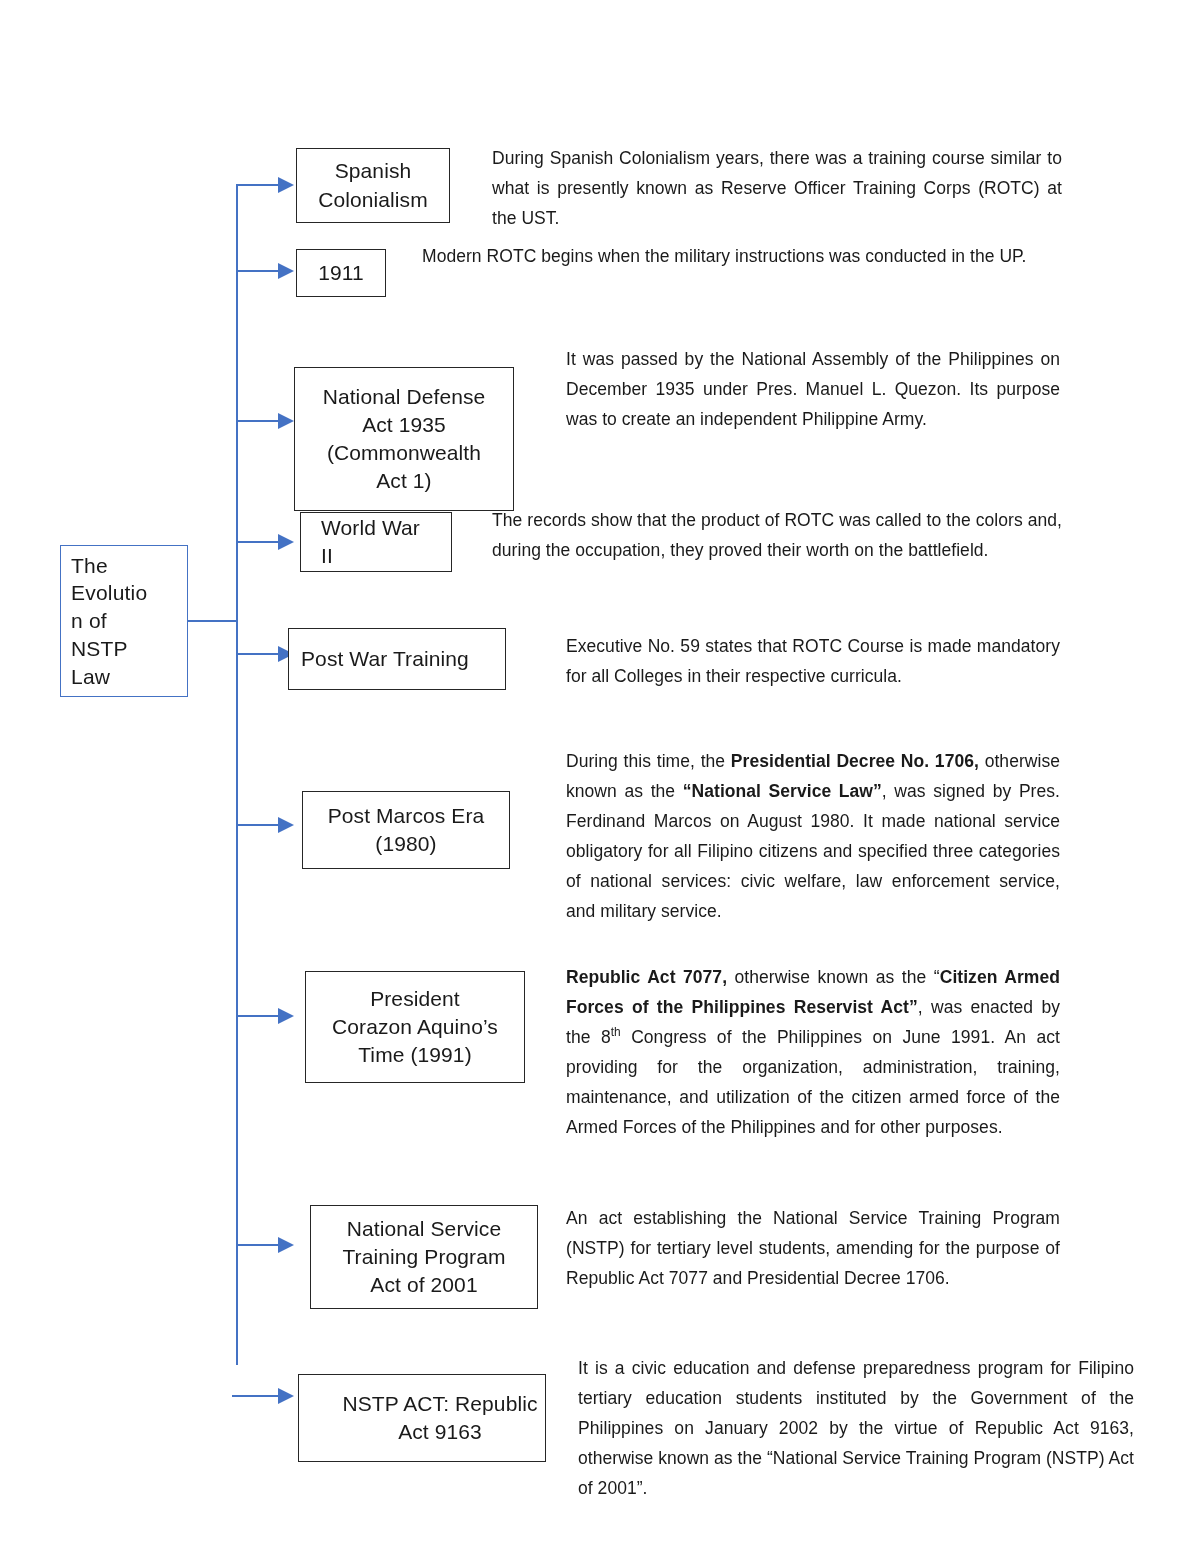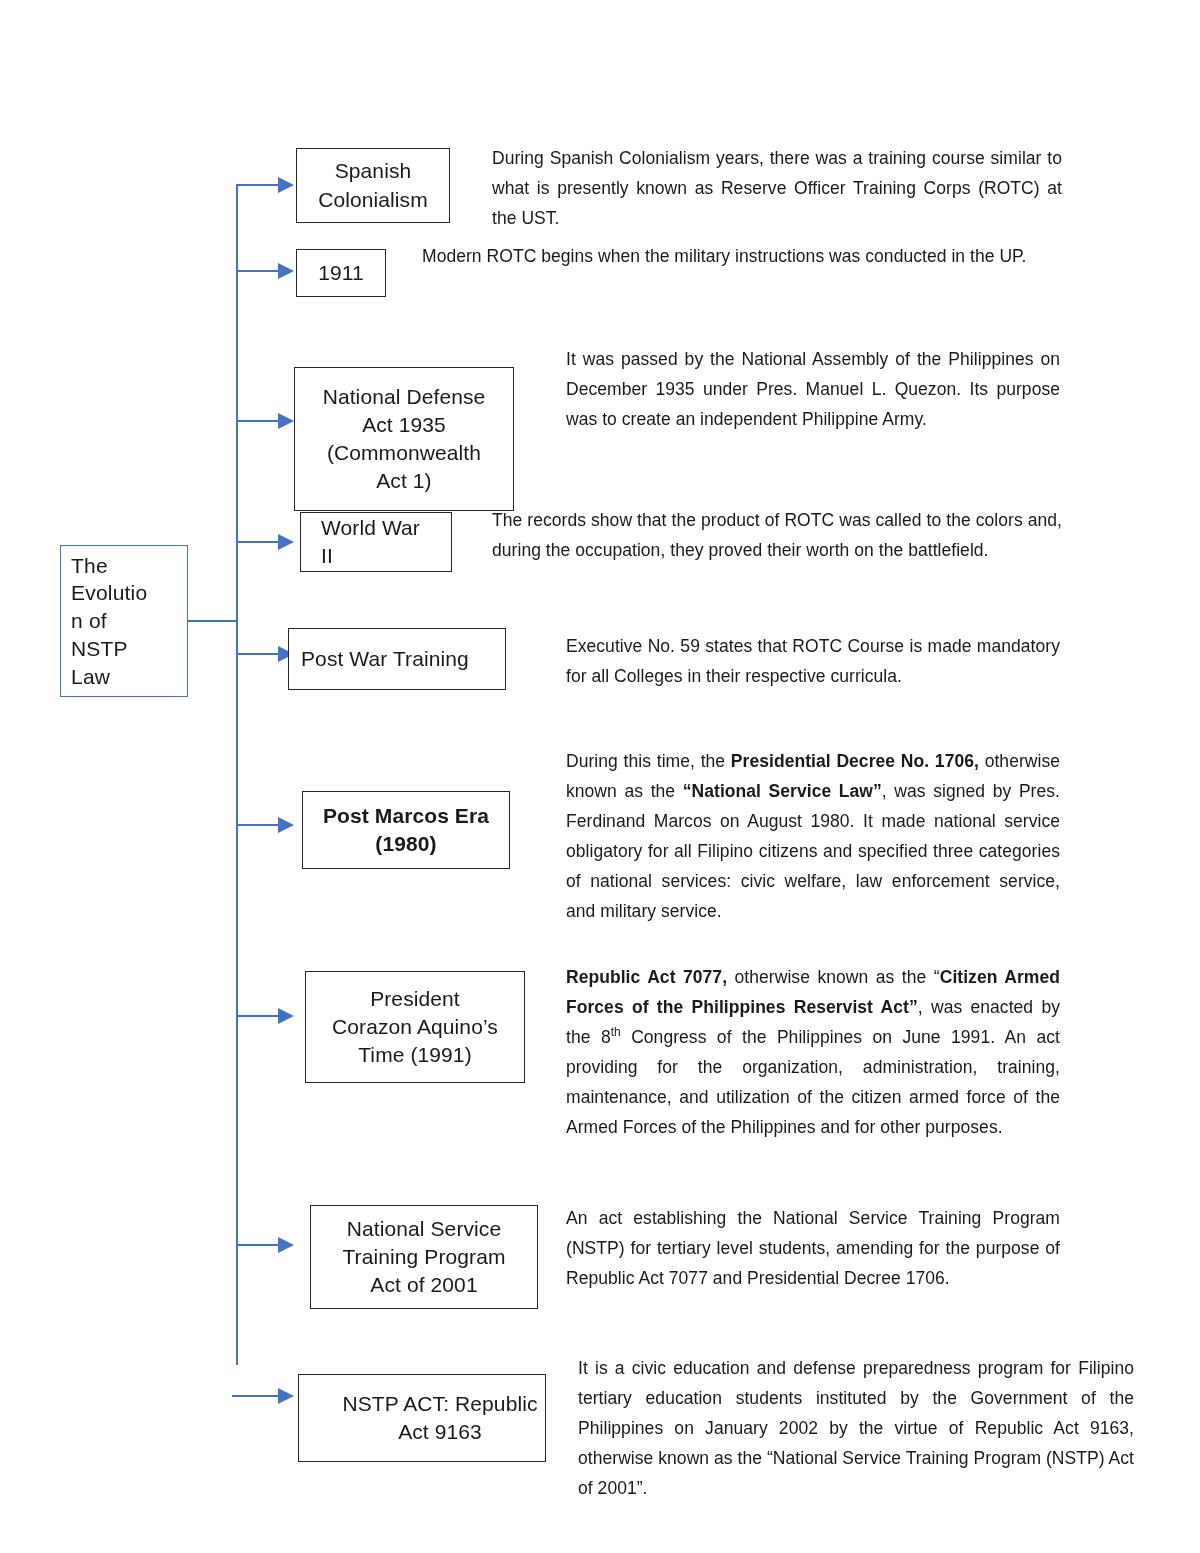--- a/index.html
+++ b/index.html
@@ -181,21 +181,21 @@
 
   <div class="node-box align-left" style="left:300px; top:512px; width:152px; height:60px;padding-left:8px;">
     <div class="node-label">World War
 II</div>
   </div>
 
   <div class="node-box align-left" style="left:288px; top:628px; width:218px; height:62px;">
     <div class="node-label">Post War Training</div>
   </div>
 
-  <div class="node-box" style="left:302px; top:791px; width:208px; height:78px;font-weight:bold;">
+  <div class="node-box" style="left:302px; top:791px; width:208px; height:78px;">
     <div class="node-label">Post Marcos Era
 (1980)</div>
   </div>
 
   <div class="node-box" style="left:305px; top:971px; width:220px; height:112px;">
     <div class="node-label">President
 Corazon Aquino’s
 Time (1991)</div>
   </div>
 

